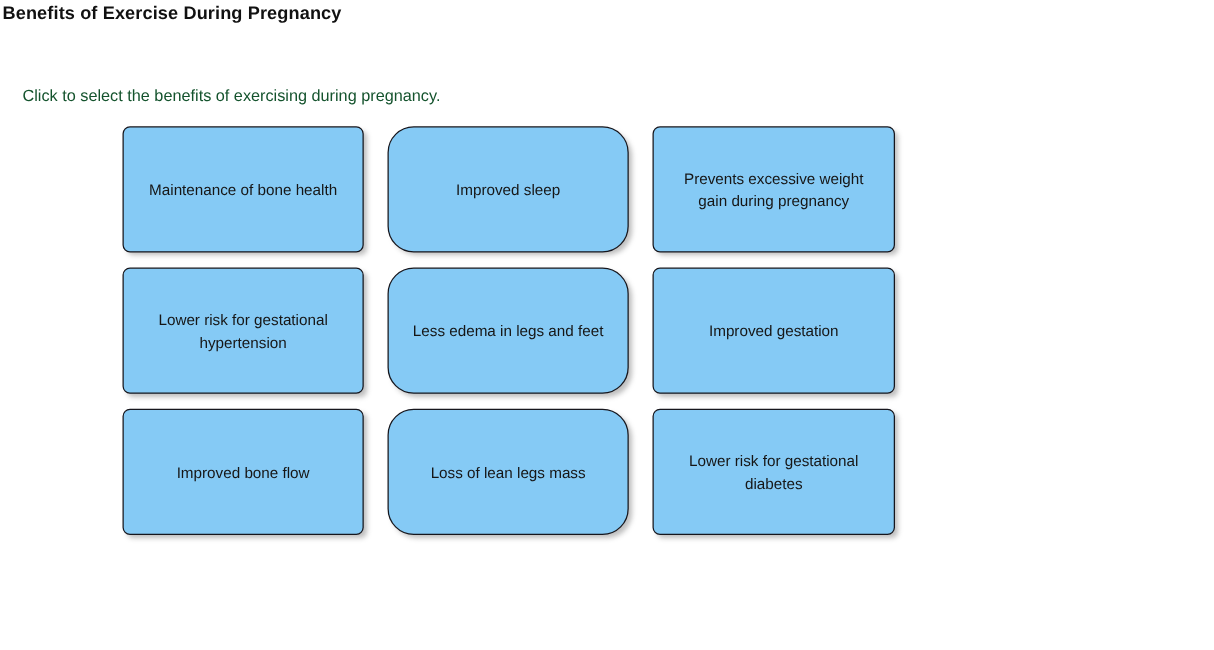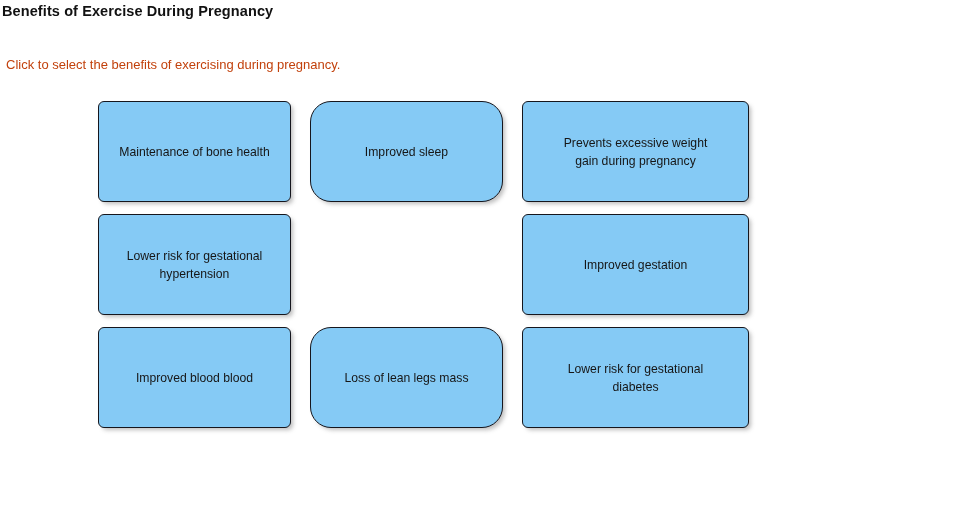--- a/index.html
+++ b/index.html
@@ -35,24 +35,24 @@
     letter-spacing: 0.1px;
     color: #111111;
     line-height: 20px;
     white-space: nowrap;
   }
 
   .instruction {
     position: absolute;
     left: 2px;
     top: 52px;
-    margin: 4px;
+    margin: 16px;
     font-size: 13px;
     font-weight: normal;
-    color: #c2410c;
+    color: #14532d;
     line-height: 18px;
     white-space: nowrap;
   }
 
   
   .card-grid {
     position: absolute;
     left: 98px;
     top: 101px;
     width: 620px;
@@ -76,21 +76,21 @@
     display: flex;
     align-items: center;
     justify-content: center;
     padding: 0 10px;
     cursor: pointer;
     user-select: none;
   }
 
   .card-col-0 { left: 0px;   width: 193px; }
   .card-col-1 { left: 212px; width: 193px; border-radius: 21px; }
-  .card-col-2 { left: 424px; width: 227px; }
+  .card-col-2 { left: 424px; width: 194px; }
 
   .card-label {
     font-size: 12.2px;
     line-height: 18px;
     text-align: center;
     color: #161616;
     font-weight: normal;
     max-width: 170px;
   }
 </style>
@@ -114,28 +114,31 @@
       </div>
       <div class="card card-col-2">
         <span class="card-label">Prevents excessive weight gain during pregnancy</span>
       </div>
     </div>
 
     <div class="card-row">
       <div class="card card-col-0">
         <span class="card-label">Lower risk for gestational hypertension</span>
       </div>
+      <div class="card card-col-1">
+        <span class="card-label">Less edema in legs and feet</span>
+      </div>
       <div class="card card-col-2">
         <span class="card-label">Improved gestation</span>
       </div>
     </div>
 
     <div class="card-row">
       <div class="card card-col-0">
-        <span class="card-label">Improved blood blood</span>
+        <span class="card-label">Improved bone flow</span>
       </div>
       <div class="card card-col-1">
         <span class="card-label">Loss of lean legs mass</span>
       </div>
       <div class="card card-col-2">
         <span class="card-label">Lower risk for gestational diabetes</span>
       </div>
     </div>
 
   </div>

